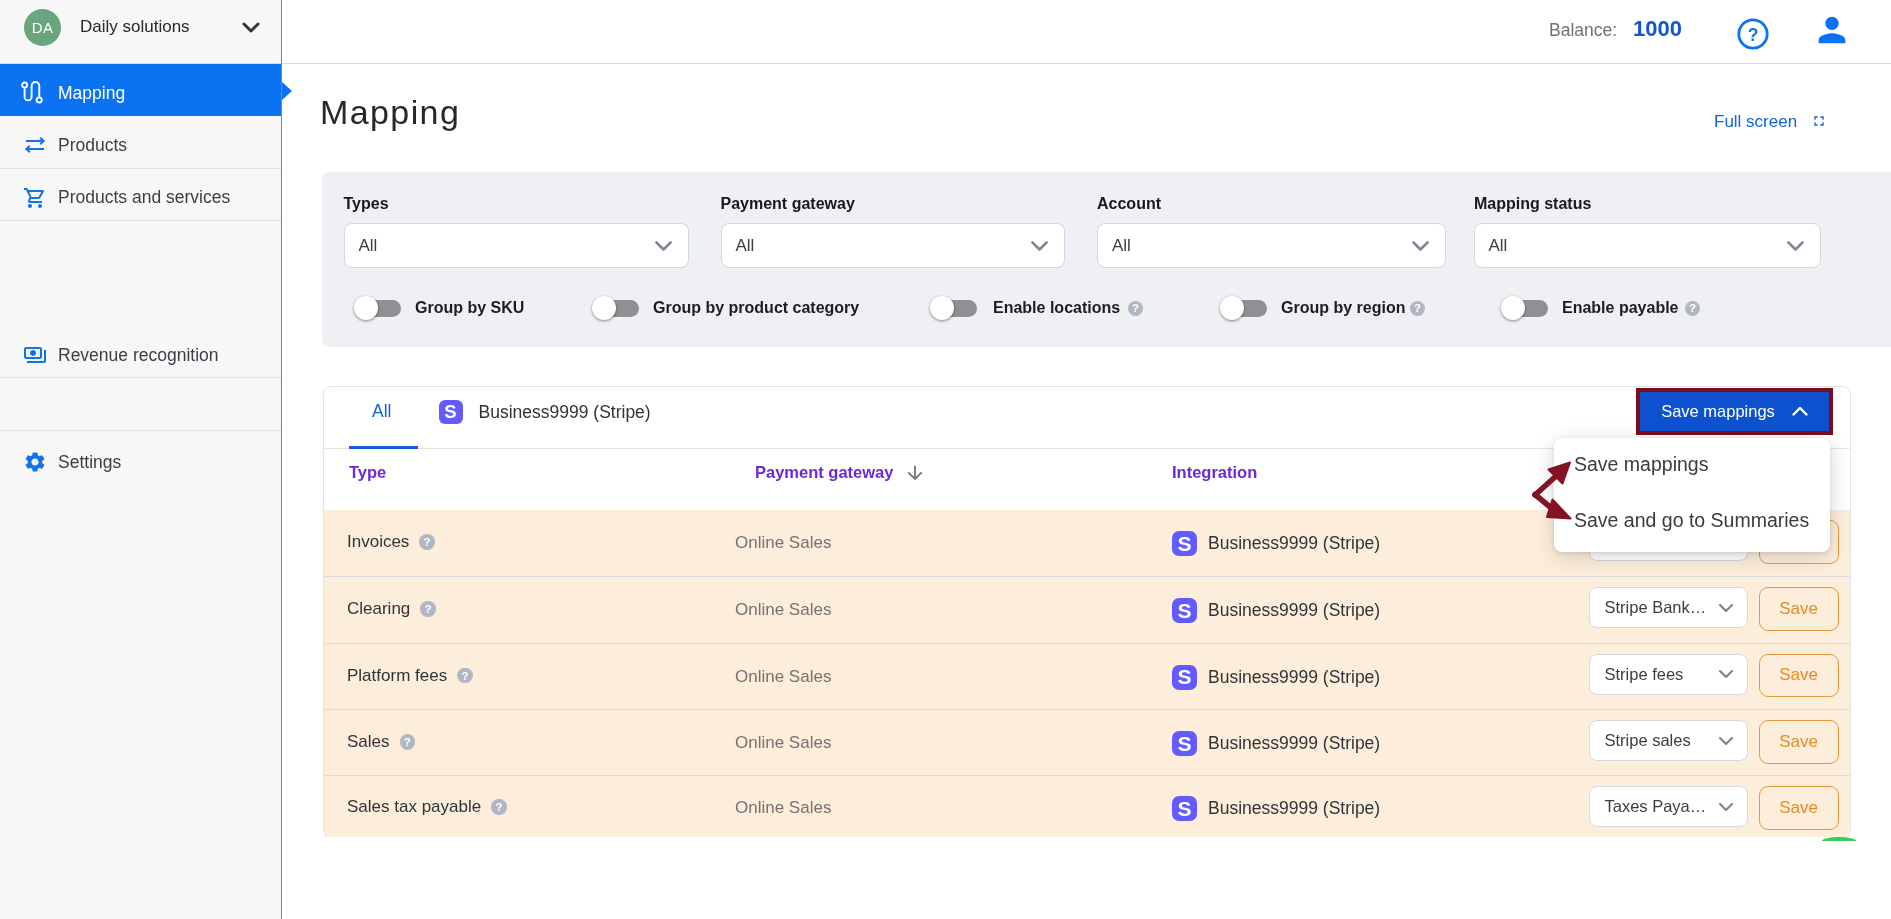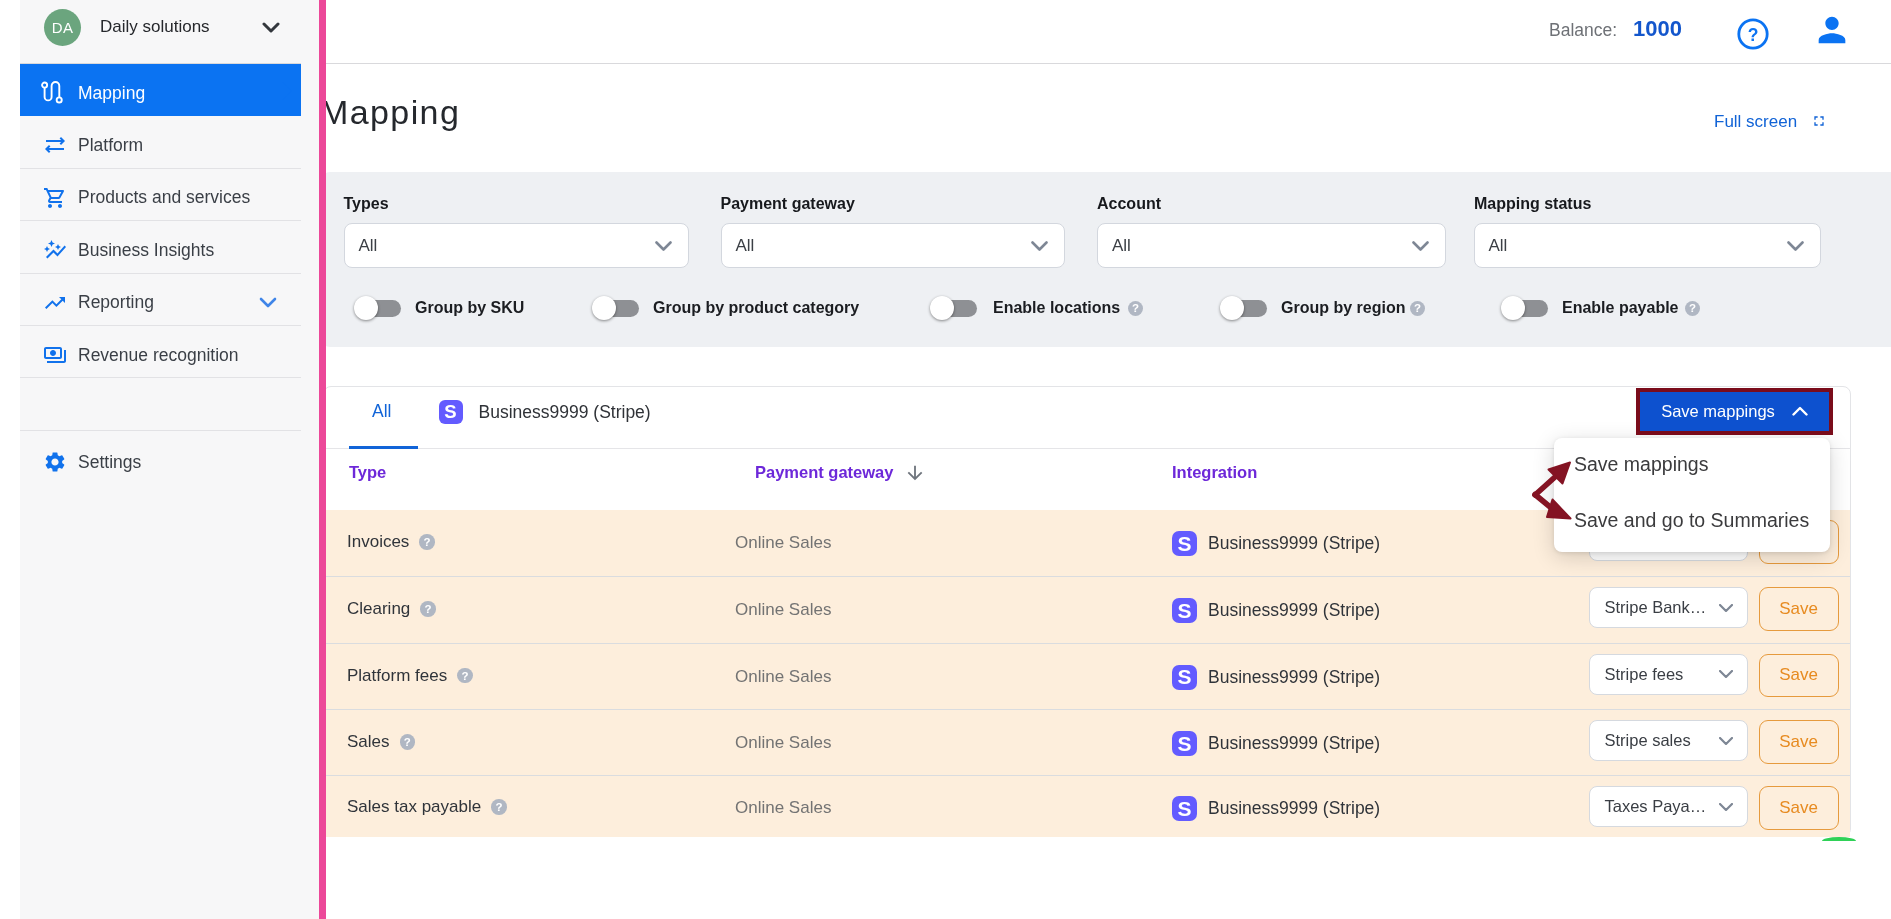--- a/index.html
+++ b/index.html
@@ -1,21 +1,21 @@
 <!DOCTYPE html>
 <html><head>
 <meta charset="utf-8">
 <style>
 * { margin:0; padding:0; box-sizing:border-box; }
 html,body { width:1891px; height:919px; background:#fff; font-family:"Liberation Sans", sans-serif; overflow:hidden; }
 .abs { position:absolute; }
 body { position:relative; }
 
 
-#sidebar { left:0; top:0; width:306px; height:919px; background:#f7f7f8; border-right:7px solid #ec4899; z-index:3;margin-left:20px; }
+#sidebar { left:0; top:0; width:282px; height:919px; background:#f7f7f8; border-right:1px solid #ec4899; z-index:3; }
 .srow { position:absolute; left:0; width:281px; display:flex; align-items:center; border-bottom:1px solid #e2e2e5; padding-top:7px; }
 .srow .ic { position:absolute; left:23px; width:24px; height:24px; display:flex; align-items:center; justify-content:center; }
 .srow .lbl { position:absolute; left:58px; font-size:17.5px; color:#3a3f46; }
 #row-top { top:0; height:64px; border-bottom:1px solid #d9d9dc; padding-top:0; padding-bottom:9px; }
 #avatar { position:absolute; left:24px; top:9px; width:37px; height:37px; border-radius:50%; background:#6ba57e; color:#fff; font-size:15px; display:flex; align-items:center; justify-content:center; letter-spacing:.3px; }
 #row-top .lbl { left:80px; font-size:17px; color:#26282c; }
 #row-map { top:64px; height:52px; background:#0b73f2; border-bottom:none; }
 #row-map .lbl { color:#fff; font-size:17.5px; }
 #maparrow { position:absolute; left:281.5px; top:81.5px; width:0; height:0; border-top:9.5px solid transparent; border-bottom:9.5px solid transparent; border-left:10px solid #0b73f2; z-index:4; }
 #row-sum { top:116px; height:52.5px; }
@@ -111,49 +111,30 @@
         </svg>
   </div>
       <div class="lbl">Mapping</div>
     </div>
   <div class="srow" id="row-sum">
       <div class="ic">
     <svg width="24" height="24" viewBox="0 0 24 24">
           <path fill="#1172ec" d="M7.41 13.41 6 12l-4 4 4 4 1.41-1.41L5.83 17H21v-2H5.83l1.58-1.59zM16.59 10.59 18 12l4-4-4-4-1.41 1.41L18.17 7H3v2h15.17l-1.58 1.59z"></path>
         </svg>
   </div>
-      <div class="lbl">Platform</div>
+      <div class="lbl">Products</div>
     </div>
   <div class="srow" id="row-pro">
       <div class="ic">
     <svg width="24" height="24" viewBox="0 0 24 24">
           <path fill="#1172ec" d="M15.55 13c.75 0 1.41-.41 1.75-1.03l3.58-6.49A1 1 0 0 0 20.01 4H5.21l-.94-2H1v2h2l3.6 7.59-1.35 2.44C4.52 15.37 5.48 17 7 17h12v-2H7l1.1-2h7.45zM6.16 6h12.15l-2.76 5H8.53L6.16 6zM7 18c-1.1 0-1.99.9-1.99 2S5.9 22 7 22s2-.9 2-2-.9-2-2-2zm10 0c-1.1 0-1.99.9-1.99 2s.89 2 1.99 2 2-.9 2-2-.9-2-2-2z"></path>
         </svg>
   </div>
       <div class="lbl">Products and services</div>
     </div>
-  <div class="srow" id="row-bi">
-      <div class="ic">
-    <svg width="24" height="24" viewBox="0 0 24 24">
-          <path fill="#1172ec" d="M14.06 9.94 12 9l2.06-.94L15 6l.94 2.06L18 9l-2.06.94L15 12l-.94-2.06zM4 14l.94-2.06L7 11l-2.06-.94L4 8l-.94 2.06L1 11l2.06.94L4 14zm4.5-5 1.09-2.41L12 5.5 9.59 4.41 8.5 2 7.41 4.41 5 5.5l2.41 1.09L8.5 9zm-4 11.5 6-6.01 4 4L23 8.93l-1.41-1.41-7.09 7.97-4-4L3 19l1.5 1.5z"></path>
-        </svg>
-  </div>
-      <div class="lbl">Business Insights</div>
-    </div>
-  <div class="srow" id="row-rep">
-      <div class="ic">
-    <svg width="24" height="24" viewBox="0 0 24 24">
-          <path fill="#1172ec" d="m16 6 2.29 2.29-4.88 4.88-4-4L2 16.59 3.41 18l6-6 4 4 6.3-6.29L22 12V6z"></path>
-        </svg>
-  </div>
-      <div class="lbl">Reporting</div>
-    <svg style="position:absolute;left:239px;" width="18" height="11" viewBox="0 0 18 11">
-        <path d="M2 2l7 7 7-7" fill="none" stroke="#3f85e8" stroke-width="2.6" stroke-linecap="round" stroke-linejoin="round"></path>
-      </svg>
-  </div>
   <div class="srow" id="row-rev">
       <div class="ic">
     <svg width="24" height="24" viewBox="0 0 24 24">
           <path fill="#1172ec" d="M19 14V6c0-1.1-.9-2-2-2H3c-1.1 0-2 .9-2 2v8c0 1.1.9 2 2 2h14c1.1 0 2-.9 2-2zm-2 0H3V6h14v8zm-7-7c-1.66 0-3 1.34-3 3s1.34 3 3 3 3-1.34 3-3-1.34-3-3-3zm13 0v11c0 1.1-.9 2-2 2H4v-2h17V7h2z"></path>
         </svg>
   </div>
       <div class="lbl">Revenue recognition</div>
     </div>
   <div class="srow" id="row-emp"></div>
   <div class="srow" id="row-set">

